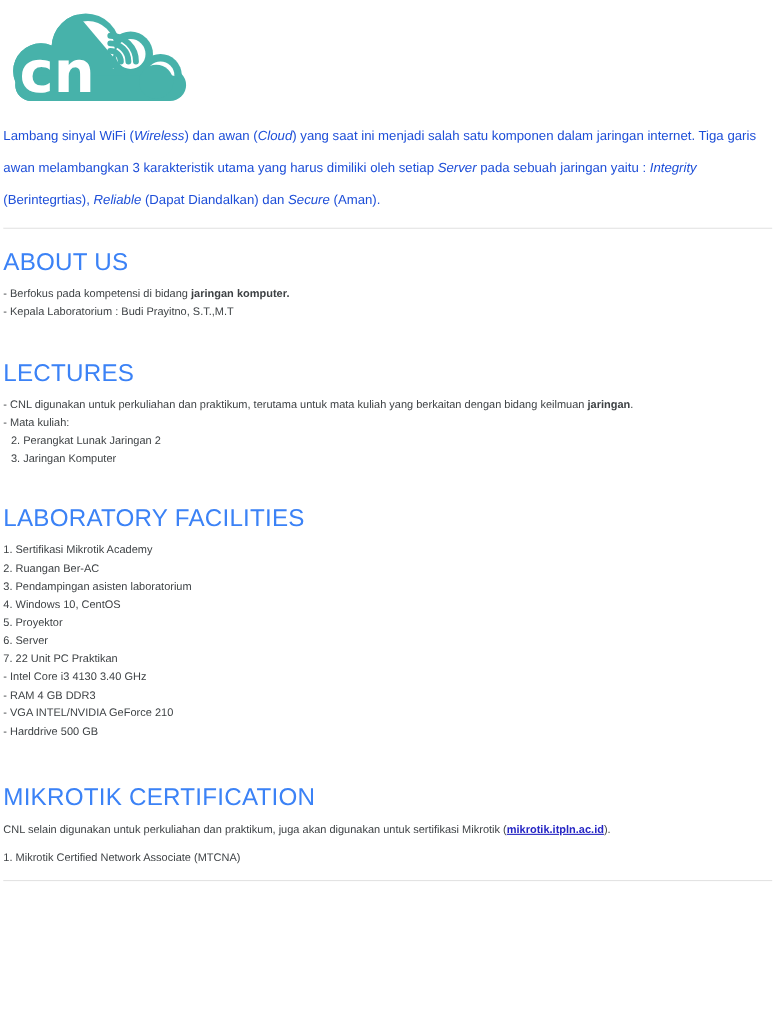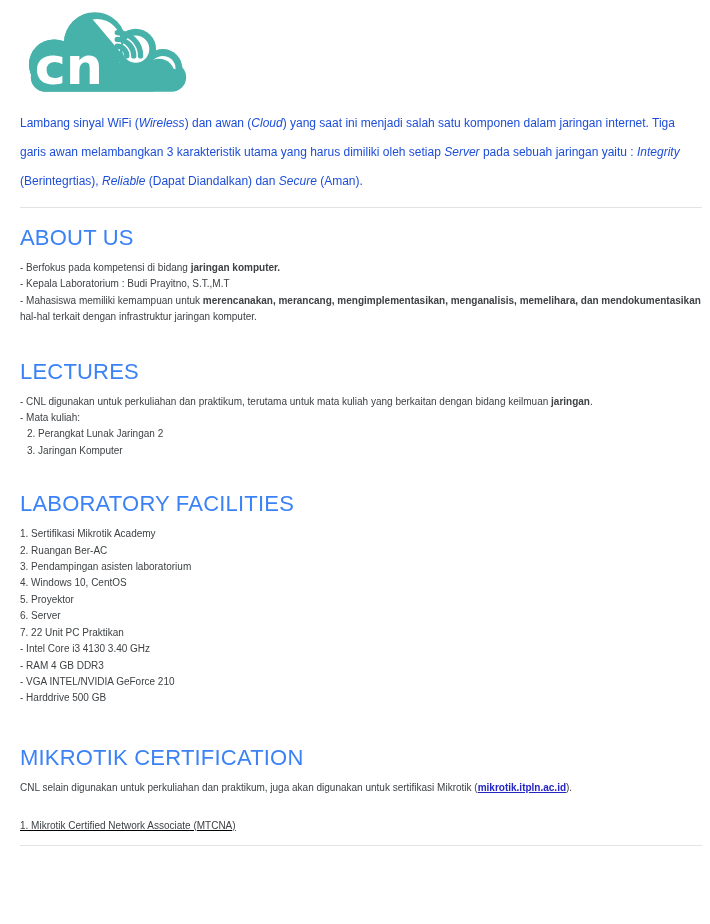--- a/index.html
+++ b/index.html
@@ -1,20 +1,20 @@
 <!DOCTYPE html>
 <html style="--teal: #47b2aa; --link: #2525c4;"><head>
 <meta charset="utf-8">
 <style>
   html,body{margin:0;padding:0;}
   body{
     width:710px;height:924px;overflow:hidden;background:#ffffff;
     font-family:"Liberation Sans","DejaVu Sans",sans-serif;
   }
-  .page{padding:8px 8px 0 20px;}
+  .page{padding:8px 8px 0 3px;}
 
   
   .logo-wrap{margin-left:7px;}
   .logo-wrap svg{display:block;width:165px;height:88px;}
 
   
   .intro{
     margin:13px 0 0 0;
     font-size:12px;line-height:29px;color:#1d4ed8;
   }
@@ -31,21 +31,21 @@
   }
   .sec-about{margin-top:15px;}
   .sec-lectures{margin-top:31px;}
   .sec-facilities{margin-top:30px;}
   .sec-cert{margin-top:36px;}
 
   .bodyline{
     font-size:10px;line-height:16.4px;color:#3e4245;
   }
   .indent{padding-left:7px;}
-  .cert-items{margin-top:22px;text-decoration:underline;}
+  .cert-items{margin-top:10px;}
 
   a.doclink{
     color:var(--link,#2525c4);font-weight:bold;text-decoration:underline;cursor:pointer;
   }
 </style>
 </head>
 <body>
 
 <div class="page">
 
@@ -91,21 +91,20 @@
   </div>
 
   <p class="intro"><span>Lambang sinyal WiFi (</span><span class="i">Wireless</span><span>) dan awan (</span><span class="i">Cloud</span><span>) yang saat ini menjadi salah satu komponen dalam jaringan internet. Tiga garis awan melambangkan 3 karakteristik utama yang harus dimiliki oleh setiap </span><span class="i">Server</span><span> pada sebuah jaringan yaitu : </span><span class="i">Integrity</span><span> (Berintegrtias), </span><span class="i">Reliable</span><span> (Dapat Diandalkan) dan </span><span class="i">Secure</span><span> (Aman).</span></p>
 
   <hr class="div1">
 
   <section class="sec-about">
     <h2 class="sec">ABOUT US</h2>
     <div class="bodyline"><span>- Berfokus pada kompetensi di bidang </span><span class="b">jaringan komputer.</span></div>
     <div class="bodyline"><span>- Kepala Laboratorium : Budi Prayitno, S.T.,M.T</span></div>
-    <div class="bodyline"><span>- Mahasiswa memiliki kemampuan untuk </span><span class="b">merencanakan, merancang,  mengimplementasikan, menganalisis, memelihara, dan mendokumentasikan</span><span> hal-hal terkait dengan infrastruktur jaringan komputer.</span></div>
   </section>
 
   <section class="sec-lectures">
     <h2 class="sec">LECTURES</h2>
     <div class="bodyline"><span>- CNL digunakan untuk perkuliahan dan praktikum, terutama untuk mata kuliah yang berkaitan dengan bidang keilmuan </span><span class="b">jaringan</span><span>.</span></div>
     <div class="bodyline"><span>- Mata kuliah:</span></div>
     <div class="bodyline indent">2. Perangkat Lunak Jaringan 2</div>
     <div class="bodyline indent">3. Jaringan Komputer</div>
   </section>
 

